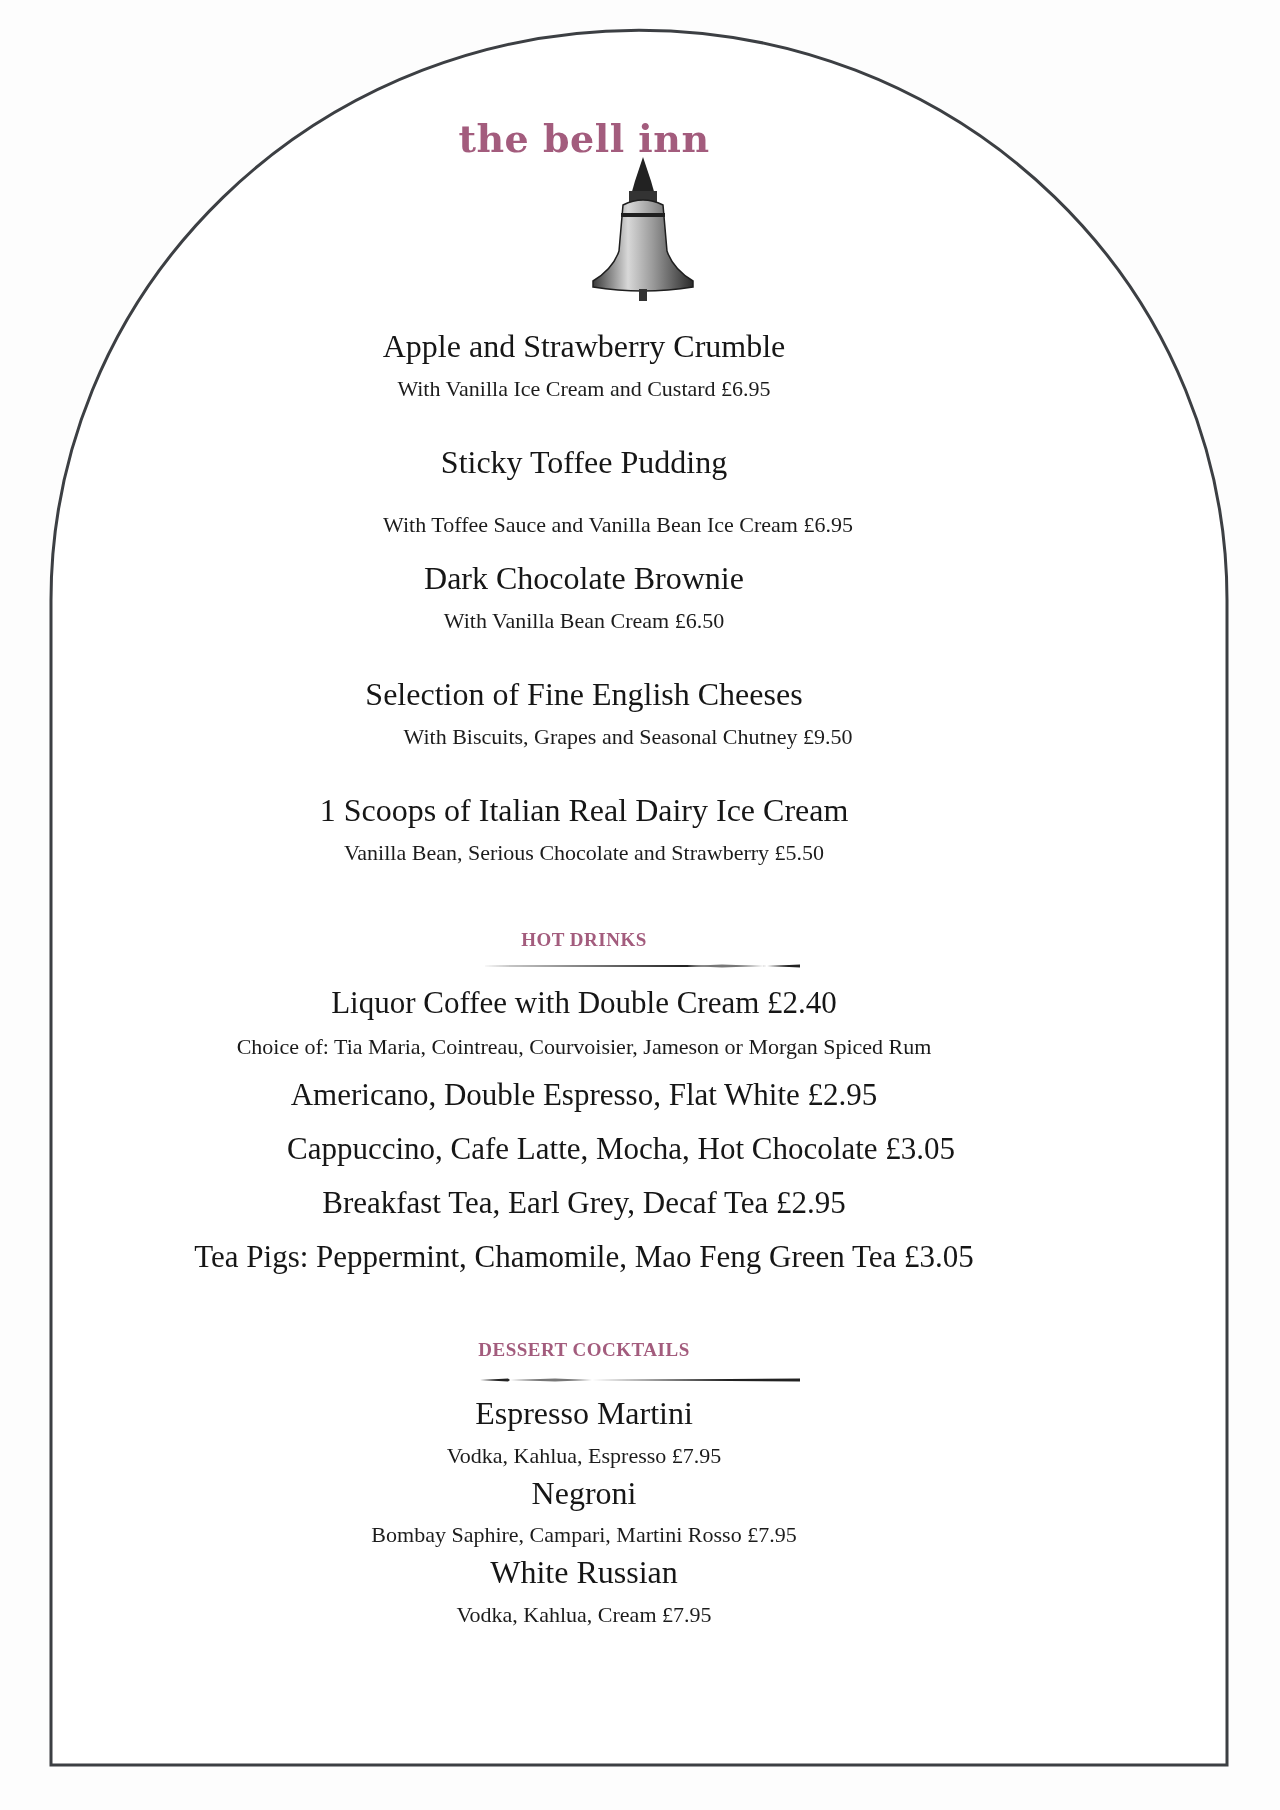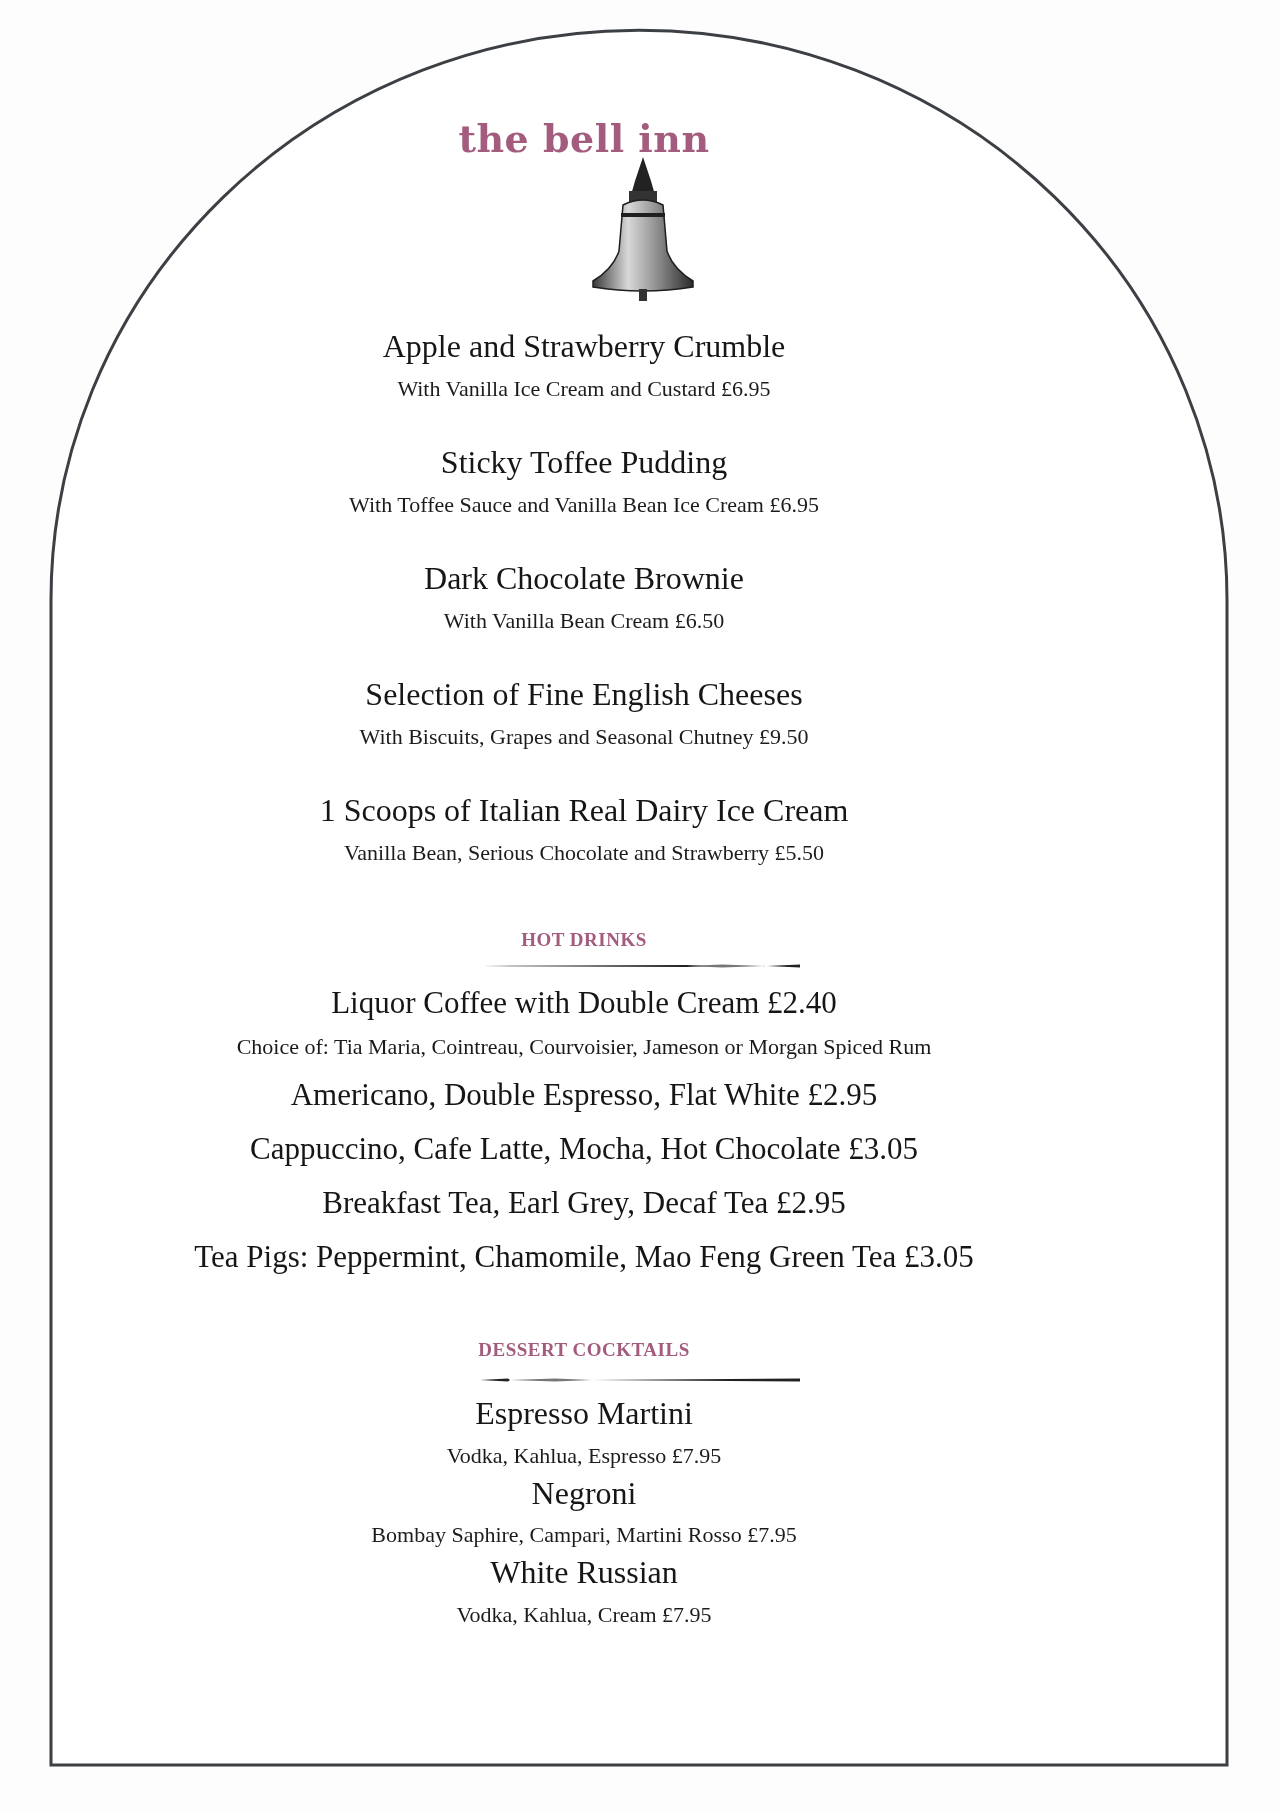--- a/index.html
+++ b/index.html
@@ -38,42 +38,42 @@
   <rect x="40" y="36" width="28" height="12" fill="#333"></rect>
   <path d="M34 50 Q54 40 74 50 L78 96 Q84 114 104 126 L104 132 Q54 140 4 132 L4 126 Q24 114 30 96 Z" fill="url(#bg)" stroke="#1e1e1e" stroke-width="1.5"></path>
   <rect x="32" y="58" width="44" height="4" fill="#1f1f1f"></rect>
   <rect x="50" y="134" width="8" height="12" fill="#333"></rect>
 </svg>
 
 <div class="c head" style="top:328px;">Apple and Strawberry Crumble</div>
 <div class="c sub" style="top:376px;">With Vanilla Ice Cream and Custard £6.95</div>
 
 <div class="c head" style="top:444px;">Sticky Toffee Pudding</div>
-<div class="c sub" style="top:492px;">With Toffee Sauce and Vanilla Bean Ice Cream £6.95</div>
+<div class="c sub" style="top:512px;padding-left:34px;">With Toffee Sauce and Vanilla Bean Ice Cream £6.95</div>
 
 <div class="c head" style="top:560px;">Dark Chocolate Brownie</div>
 <div class="c sub" style="top:608px;">With Vanilla Bean Cream £6.50</div>
 
 <div class="c head" style="top:676px;">Selection of Fine English Cheeses</div>
-<div class="c sub" style="top:724px;">With Biscuits, Grapes and Seasonal Chutney £9.50</div>
+<div class="c sub" style="top:724px;padding-left:44px;">With Biscuits, Grapes and Seasonal Chutney £9.50</div>
 
 <div class="c head" style="top:792px;">1 Scoops of Italian Real Dairy Ice Cream</div>
 <div class="c sub" style="top:840px;">Vanilla Bean, Serious Chocolate and Strawberry £5.50</div>
 
 <div class="c sect" style="top:929px;">HOT DRINKS</div>
 <svg class="rule" style="left:482px; top:962px;" width="318" height="8">
   <path d="M0 4 L205 3 L230 4 L205 5 Z" fill="#222"></path>
   <path d="M205 4 L240 2.5 L285 4 L240 5.5 Z" fill="#777"></path>
   <path d="M285 4 L318 2.5 L318 5.5 Z" fill="#222"></path>
 </svg>
 
 <div class="c drink" style="top:985px;">Liquor Coffee with Double Cream £2.40</div>
 <div class="c drinksub" style="top:1034px;">Choice of: Tia Maria, Cointreau, Courvoisier, Jameson or Morgan Spiced Rum</div>
 <div class="c drink" style="top:1077px;">Americano, Double Espresso, Flat White £2.95</div>
-<div class="c drink" style="top:1131px;">Cappuccino, Cafe Latte, Mocha, Hot Chocolate £3.05</div>
+<div class="c drink" style="top:1131px;padding-left:37px;">Cappuccino, Cafe Latte, Mocha, Hot Chocolate £3.05</div>
 <div class="c drink" style="top:1185px;">Breakfast Tea, Earl Grey, Decaf Tea £2.95</div>
 <div class="c drink" style="top:1239px;">Tea Pigs: Peppermint, Chamomile, Mao Feng Green Tea £3.05</div>
 
 <div class="c sect" style="top:1339px;">DESSERT COCKTAILS</div>
 <svg class="rule" style="left:480px; top:1376px;" width="320" height="8">
   <path d="M0 4 L28 2.5 L30 4 L28 5.5 Z" fill="#222"></path>
   <path d="M30 4 L75 2.5 L112 4 L75 5.5 Z" fill="#777"></path>
   <path d="M112 4 L320 2.5 L320 5.5 Z" fill="#222"></path>
 </svg>
 

